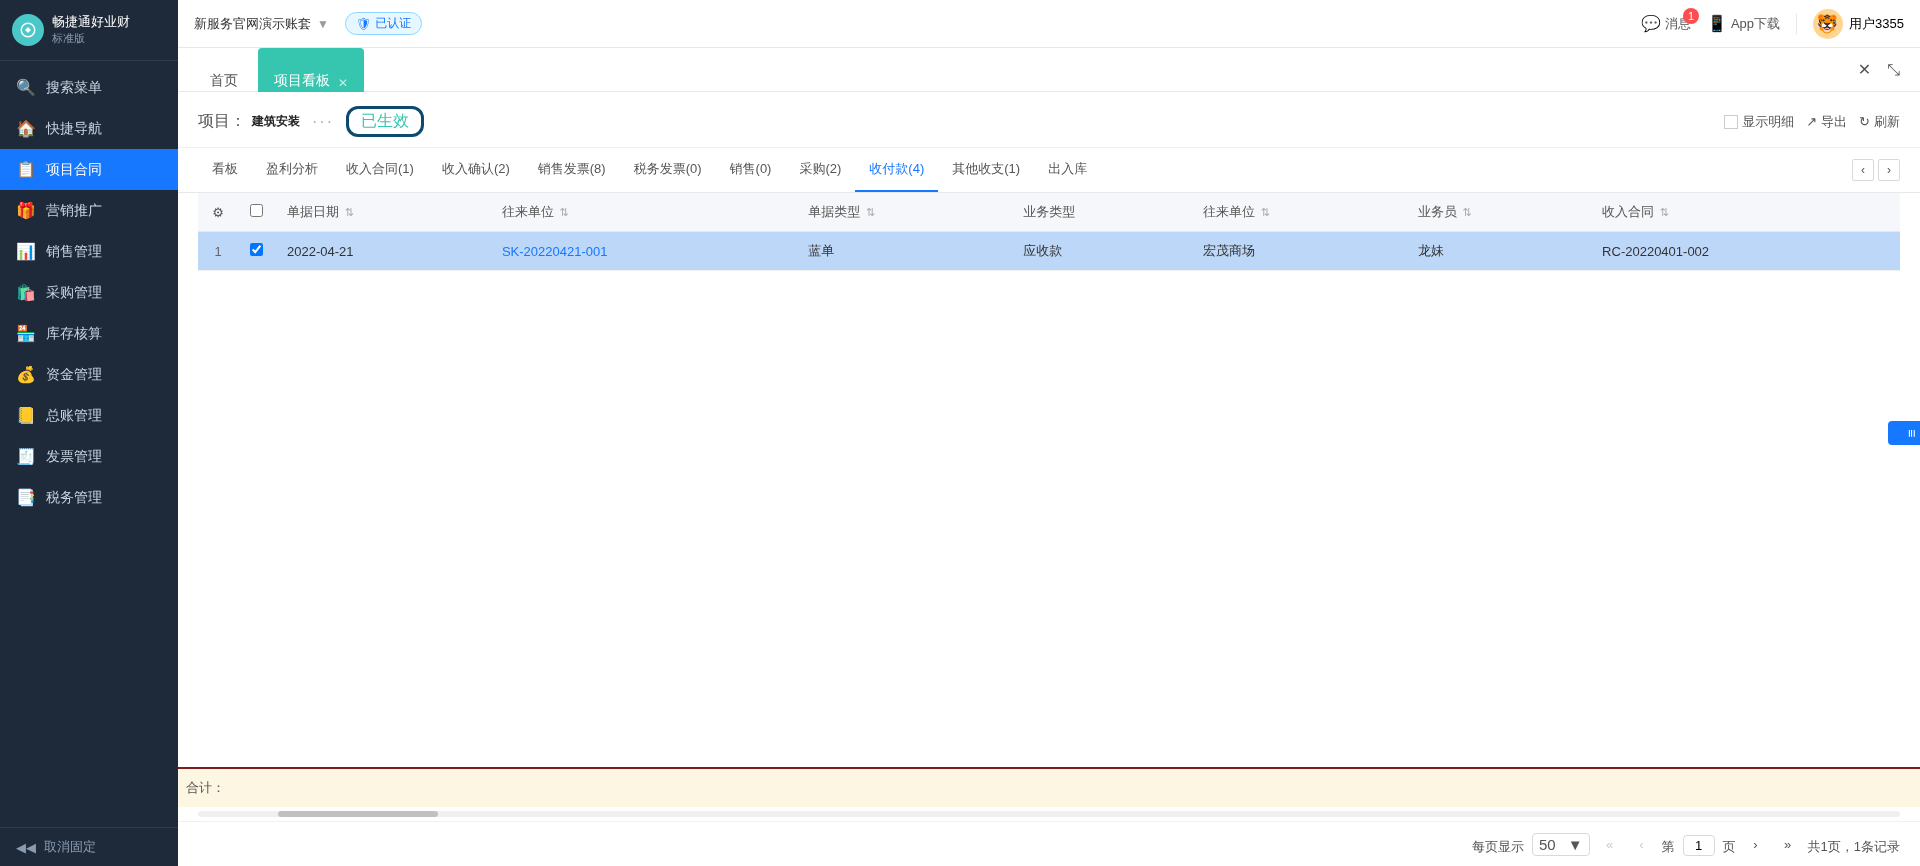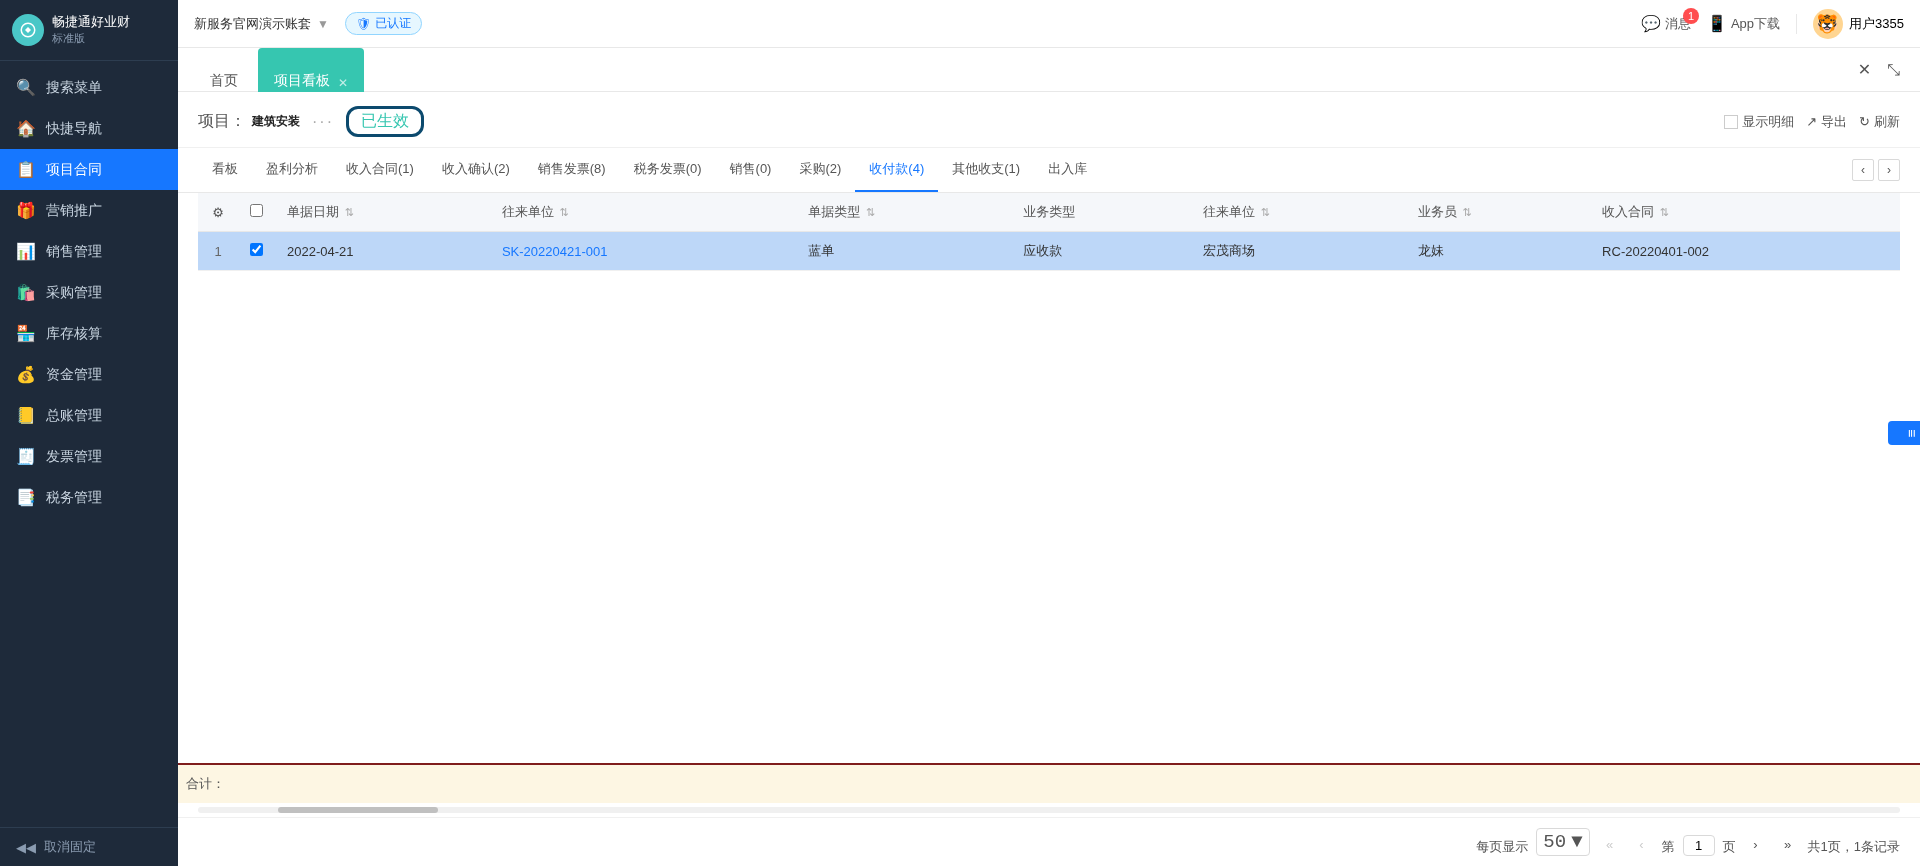--- a/index.html
+++ b/index.html
@@ -407,27 +407,26 @@
       gap: 8px;
       font-size: 13px;
       color: #555;
       background: #fff;
       border-top: 1px solid #f0f0f0;
     }
     .pagination-select {
       border: 1px solid #d9d9d9;
       border-radius: 4px;
       padding: 2px 6px;
-      font-size: 19px;
-      cursor: pointer;
-      display: flex;
-      align-items: center;
-      gap: 5px;
+      font-size: 15px;
+      cursor: pointer;
+      display: flex;
+      align-items: center;
+      gap: 12px;
       background: #fff;
-      font-family: Liberation Mono, monospace;
     }
     .page-btn {
       width: 24px;
       height: 24px;
       display: flex;
       align-items: center;
       justify-content: center;
       border: none;
       background: none;
       cursor: pointer;

